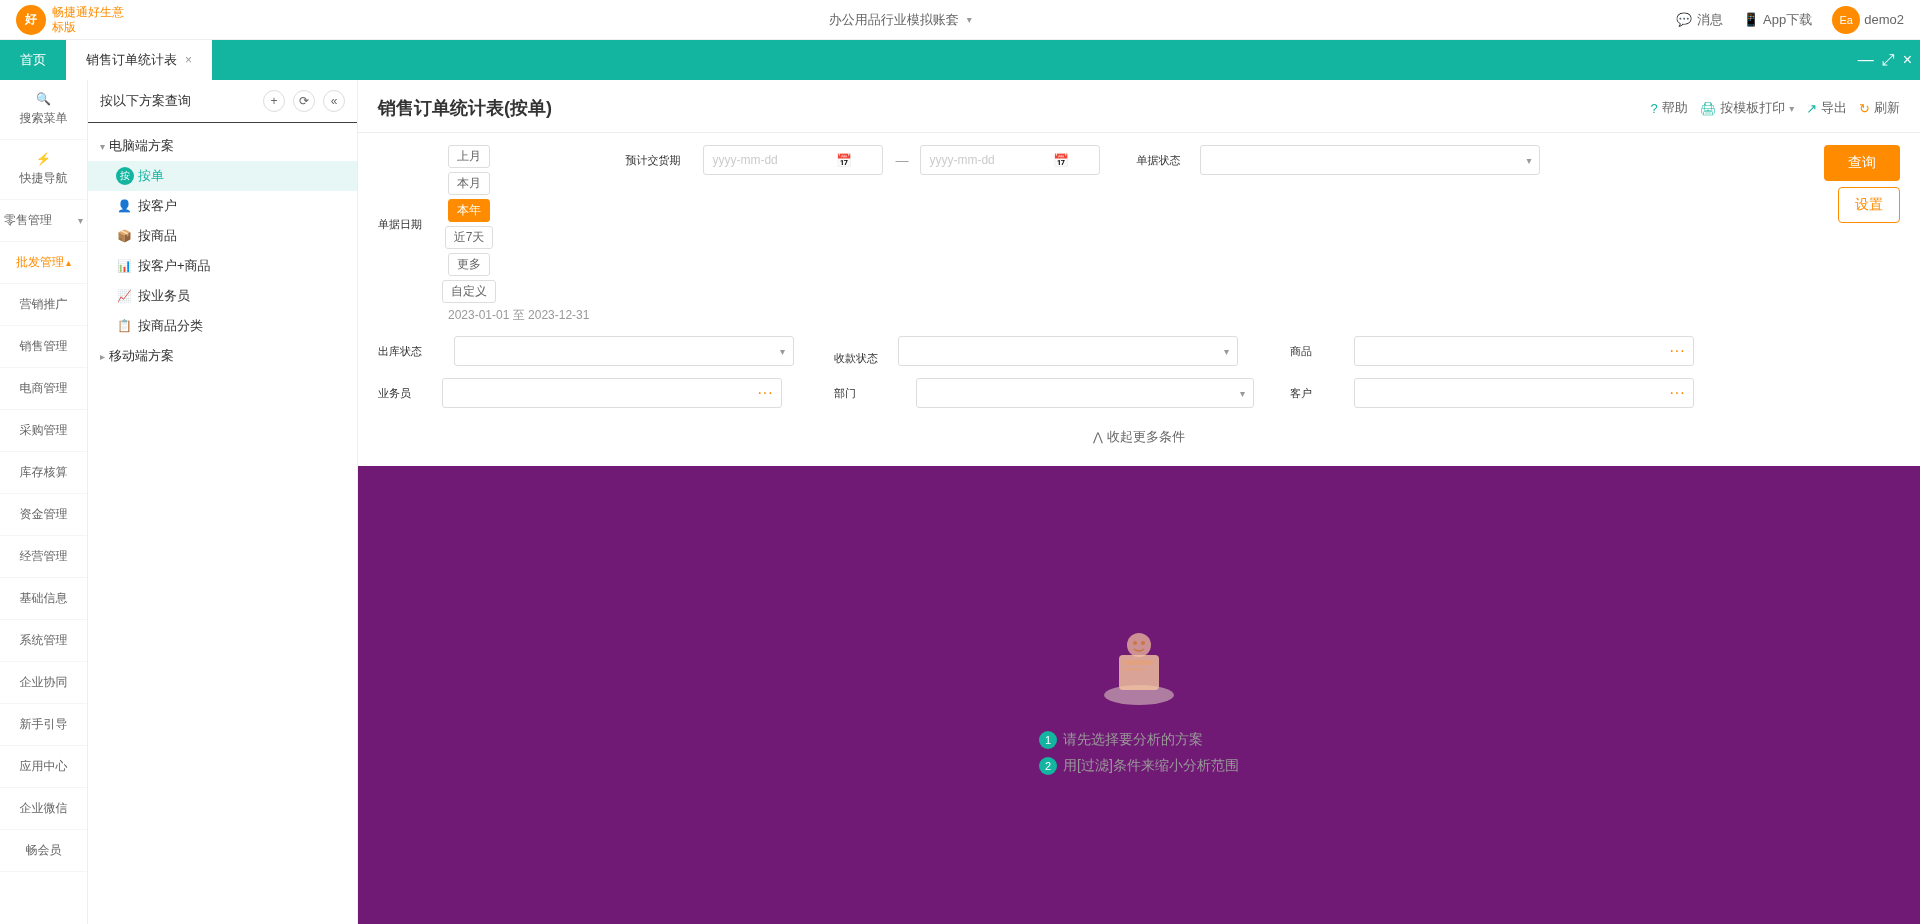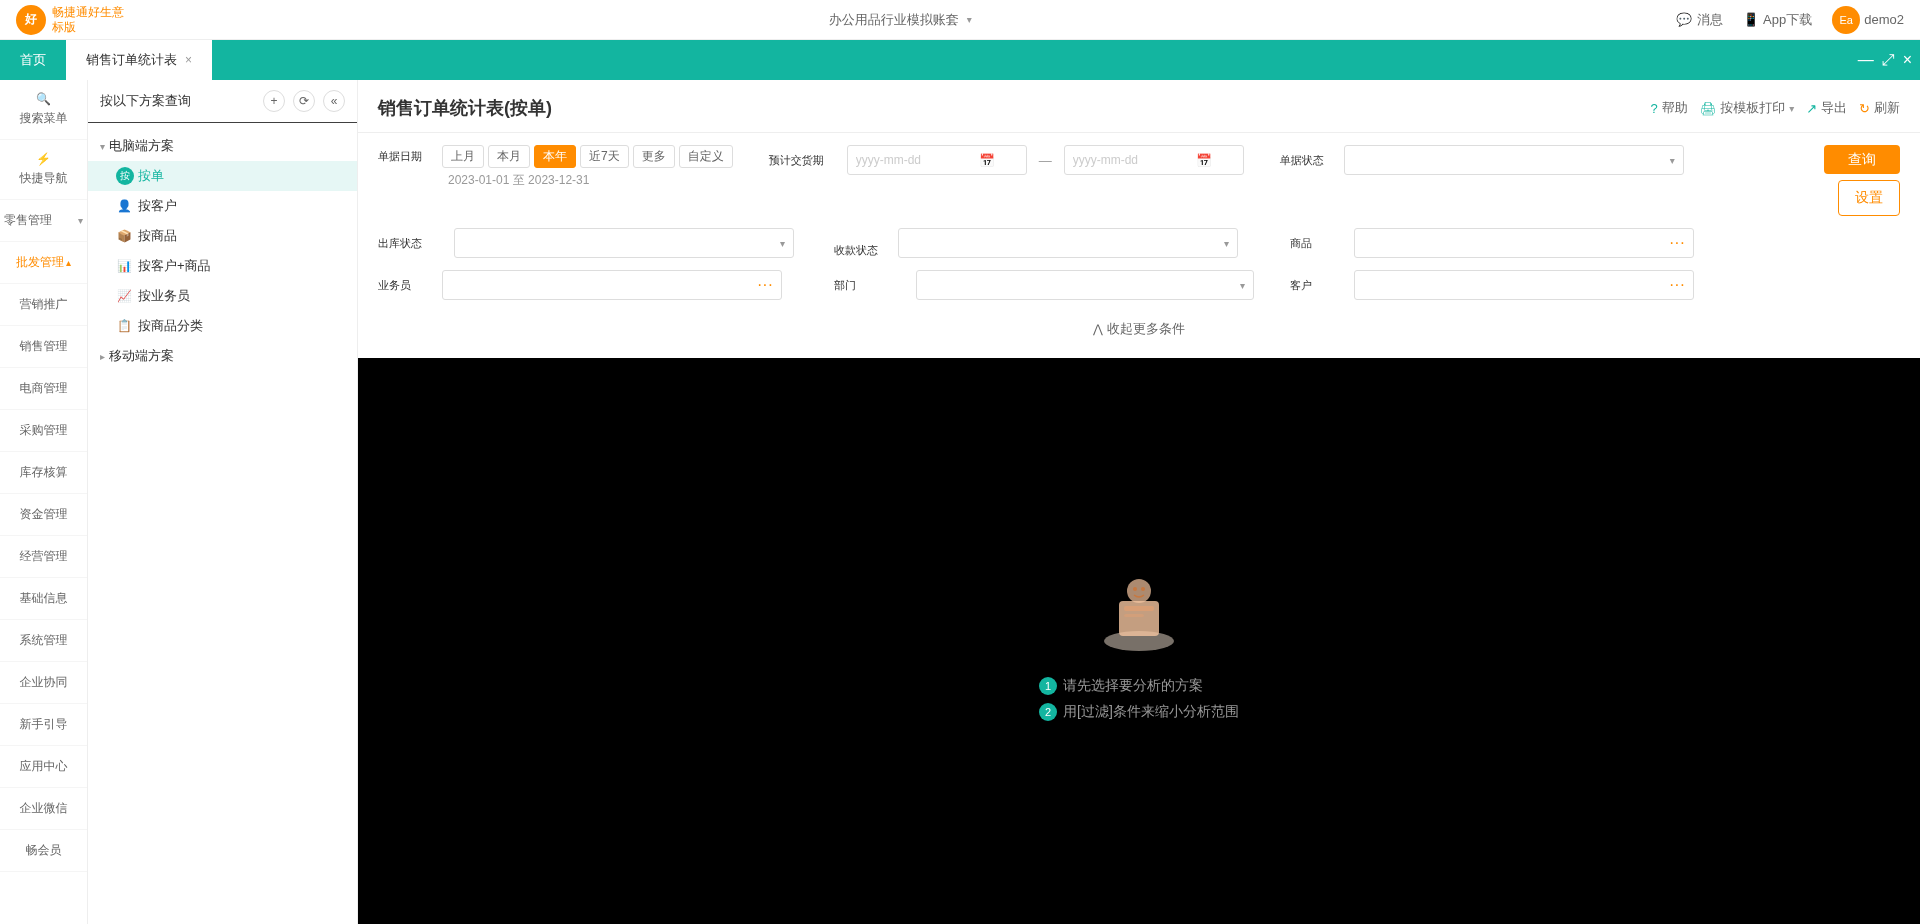--- a/index.html
+++ b/index.html
@@ -48,43 +48,43 @@
     .action-btn.collapse { background: #fff; }
 
     .tree-container { padding: 8px 0; }
     .tree-item { display: flex; align-items: center; padding: 6px 12px; cursor: pointer; font-size: 13px; color: #333; }
     .tree-item .tree-arrow { margin-right: 4px; font-size: 10px; color: #999; }
     .tree-item.indent { padding-left: 28px; }
     .tree-item.selected-node { background: #e6f7f5; color: #13b5a0; }
     .tree-badge { width: 18px; height: 18px; background: #13b5a0; border-radius: 50%; color: #fff; font-size: 10px; display: flex; align-items: center; justify-content: center; margin-right: 4px; }
 
     
-    .right-panel { flex: 1; display: flex; flex-direction: column; overflow: hidden; background: #000000; }
+    .right-panel { flex: 1; display: flex; flex-direction: column; overflow: hidden; background: #701a75; }
     .right-panel-header { background: #fff; padding: 16px 20px 12px; border-bottom: 1px solid #eee; display: flex; align-items: center; justify-content: space-between; flex-shrink: 0; }
     .page-title { font-size: 18px; font-weight: bold; color: #333; }
     .header-actions { display: flex; align-items: center; gap: 12px; }
     .header-action-btn { display: flex; align-items: center; gap: 4px; color: #666; font-size: 13px; cursor: pointer; }
     .export-btn { display: flex; align-items: center; gap: 4px; color: #666; font-size: 13px; cursor: pointer; }
 
     
     .filter-area { background: #fff; padding: 12px 20px; flex-shrink: 0; }
     .filter-row { display: flex; align-items: center; gap: 16px; margin-bottom: 12px; }
     .filter-label { font-size: 11px; color: #333; white-space: nowrap; min-width: 56px; }
-    .date-shortcuts { display: flex; align-items: center; gap: 4px; }
+    .date-shortcuts { display: flex; align-items: center; gap: 4px; flex-direction: column; }
     .date-btn { padding: 2px 8px; border: 1px solid #ddd; border-radius: 3px; font-size: 12px; cursor: pointer; color: #666; background: #fff; }
     .date-btn.active { background: #ff8c00; color: #fff; border-color: #ff8c00; }
 
     .filter-date-input { display: flex; align-items: center; gap: 4px; border: 1px solid #ddd; border-radius: 3px; padding: 0 8px; height: 30px; background: #fff; min-width: 180px; }
     .filter-date-input input { border: none; outline: none; font-size: 12px; color: #333; width: 120px; background: transparent; }
     .filter-date-input input::placeholder { color: #ccc; }
     .cal-icon { color: #ff8c00; font-size: 13px; }
 
     .collapse-more { display: flex; align-items: center; justify-content: center; gap: 4px; color: #666; font-size: 13px; cursor: pointer; padding: 8px 0; }
 
-    .search-btn { background: #ff8c00; color: #fff; border: none; border-radius: 4px; padding: 6px 24px; font-size: 14px; cursor: pointer; height: 29px; }
+    .search-btn { background: #ff8c00; color: #fff; border: none; border-radius: 4px; padding: 6px 24px; font-size: 14px; cursor: pointer; height: 36px; }
     .setting-btn { background: #fff; color: #ff8c00; border: 1px solid #ff8c00; border-radius: 4px; padding: 6px 16px; font-size: 14px; cursor: pointer; height: 36px; }
 
     
     .empty-state { flex: 1; display: flex; flex-direction: column; align-items: center; justify-content: center; gap: 16px; }
     .empty-illustration { width: 100px; height: 100px; }
     .empty-tips { display: flex; flex-direction: column; gap: 8px; }
     .empty-tip { display: flex; align-items: center; gap: 6px; font-size: 14px; color: #999; }
     .tip-num { width: 18px; height: 18px; border-radius: 50%; background: #13b5a0; color: #fff; font-size: 11px; display: flex; align-items: center; justify-content: center; flex-shrink: 0; }
 
     .dot-more { color: #ff8c00; font-size: 16px; cursor: pointer; }

